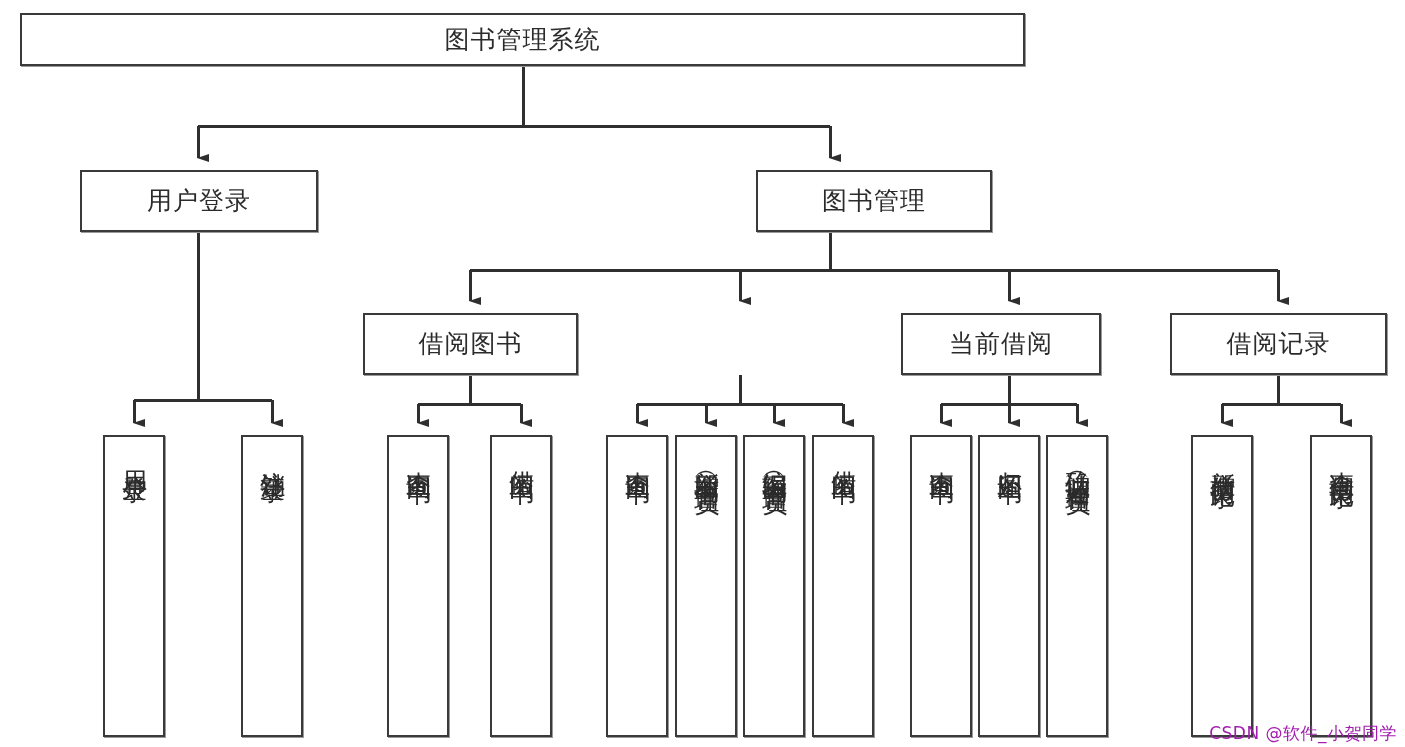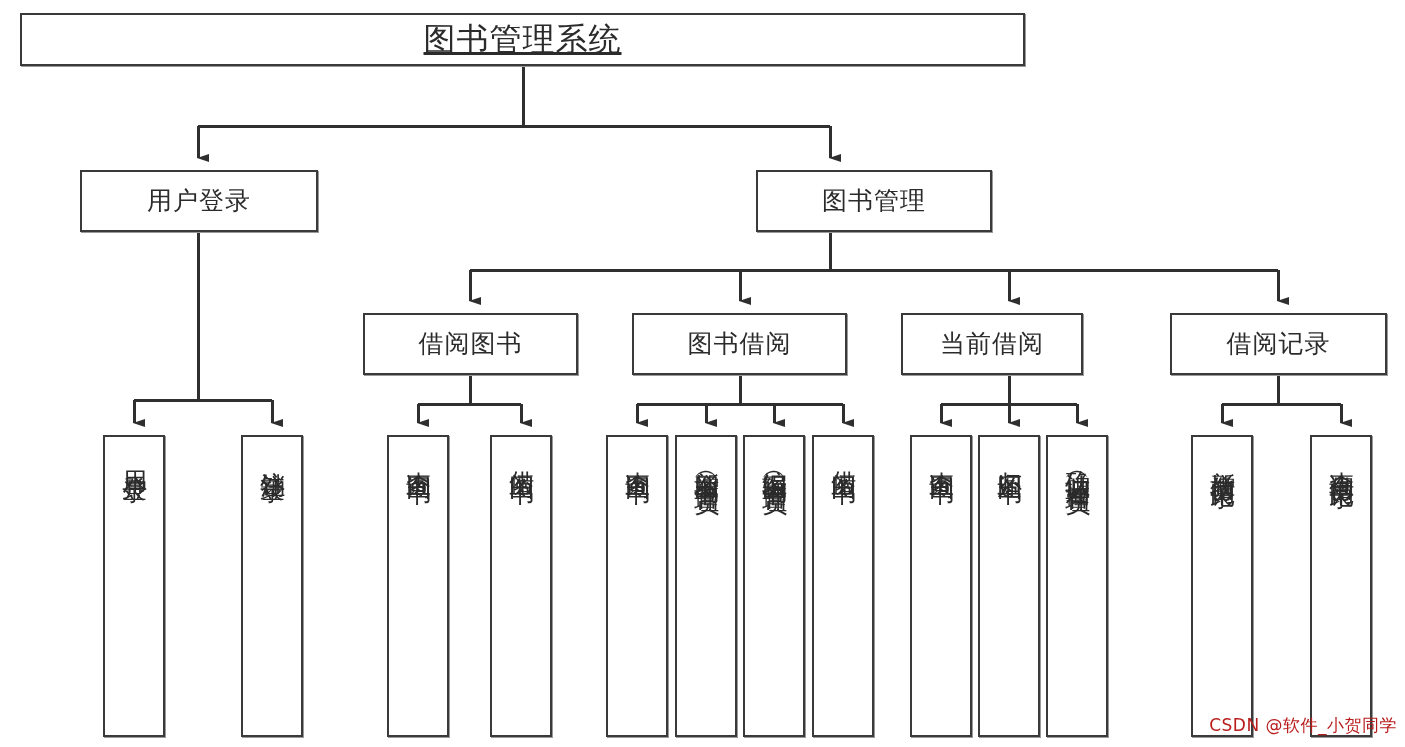--- a/index.html
+++ b/index.html
@@ -26,42 +26,42 @@
     color:#2b2b2b;
   }
   .node-label{
     display:block;
     text-align:center;
     line-height:1.18;
     white-space:pre;
     color:#2b2b2b;
   }
   .node.horizontal .node-label{font-size:25px;letter-spacing:1px;}
-  .node.root .node-label{font-size:32px;letter-spacing:1px;text-decoration:underline;}
+  .node.root .node-label{font-size:25px;letter-spacing:1px;}
 
   .node.vertical{
     align-items:flex-start;
     justify-content:center;
     padding-top:14px;
   }
   .node.vertical .node-label{
     writing-mode:vertical-rl;
     text-orientation:upright;
     font-size:25px;
     line-height:1.05;
     letter-spacing:3px;
     white-space:nowrap;
   }
 
   #watermark{
     position:absolute;
     right:8px;
-    bottom:10px;
+    bottom:2px;
     font-size:17px;
-    color:#b91c1c;
+    color:#a21caf;
     letter-spacing:0.5px;
     white-space:nowrap;
     user-select:none;
   }
 </style>
 </head>
 <body>
 
 <div id="diagram-root">
 
@@ -122,24 +122,21 @@
   <div class="node horizontal" style="left:80px;top:170px;width:238px;height:62px;">
     <span class="node-label">用户登录</span>
   </div>
   <div class="node horizontal" style="left:712px;top:170px;width:236px;height:62px;margin-left:44px;">
     <span class="node-label">图书管理</span>
   </div>
 
   <div class="node horizontal" style="left:363px;top:313px;width:215px;height:62px;">
     <span class="node-label">借阅图书</span>
   </div>
-  <div class="node horizontal" style="left:632px;top:313px;width:215px;height:62px;">
-    <span class="node-label">图书借阅</span>
-  </div>
-  <div class="node horizontal" style="left:901px;top:313px;width:182px;height:62px;">
+  <div class="node horizontal" style="left:901px;top:313px;width:200px;height:62px;">
     <span class="node-label">当前借阅</span>
   </div>
   <div class="node horizontal" style="left:1170px;top:313px;width:217px;height:62px;">
     <span class="node-label">借阅记录</span>
   </div>
 
   <div class="node vertical" style="left:103px;top:435px;width:62px;height:302px;">
     <span class="node-label">用户登录</span>
   </div>
   <div class="node vertical" style="left:241px;top:435px;width:62px;height:302px;">

